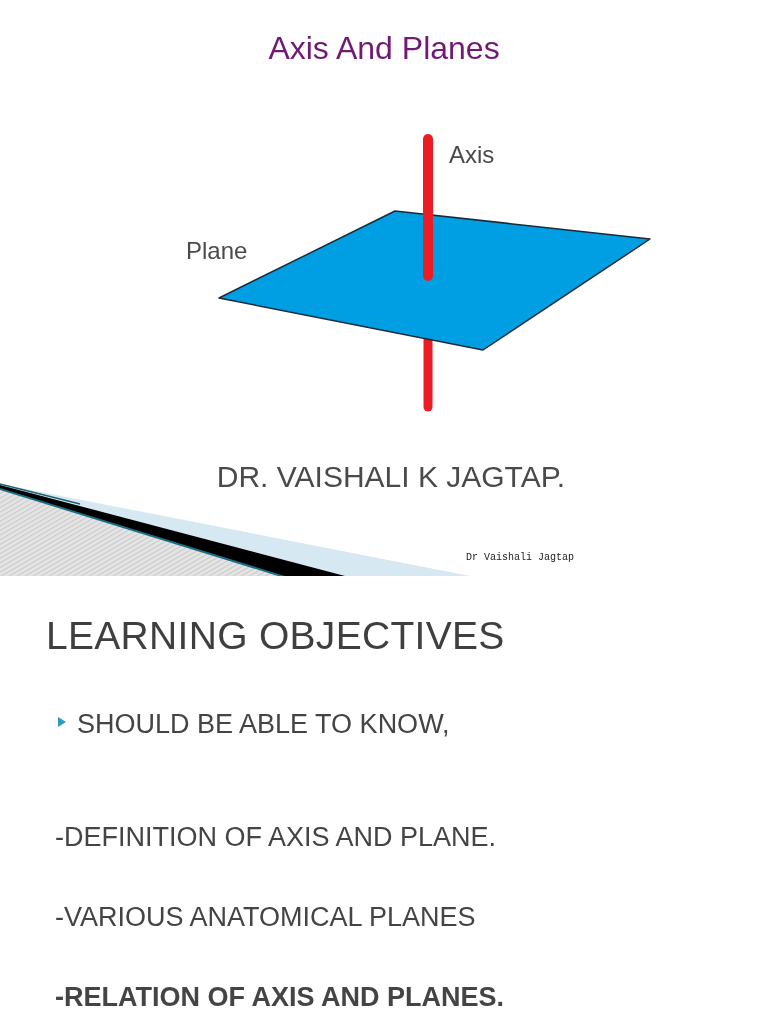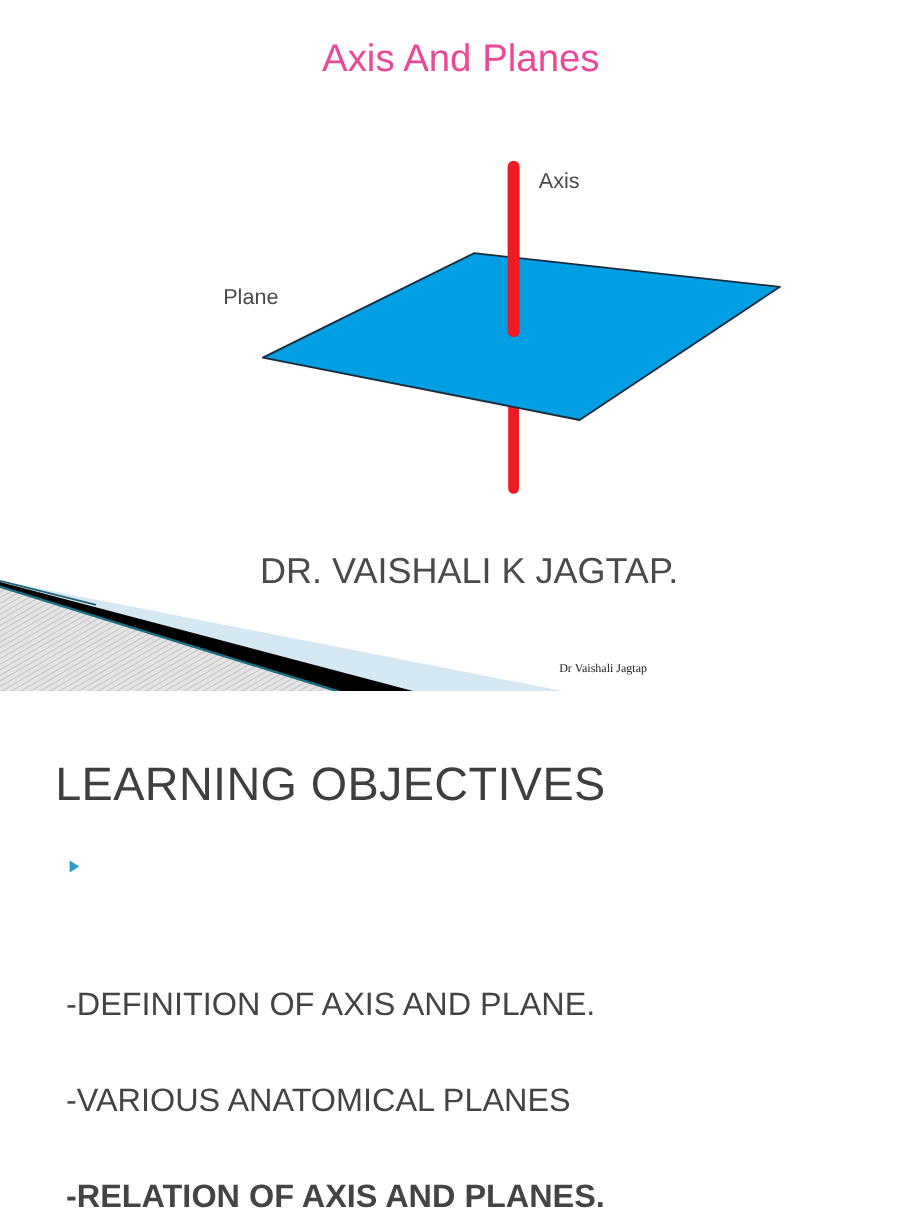--- a/index.html
+++ b/index.html
@@ -8,40 +8,40 @@
       background: #ffffff;
       font-family: "Liberation Sans", sans-serif;
       color: #454545;
     }
     .slide { position: absolute; left: 0; width: 768px; background: #fff; overflow: hidden; }
     #slide1 { top: 0; height: 576px; }
     #slide2 { top: 576px; height: 448px; }
 
     .title1 {
       position: absolute; top: 30px; left: 0; width: 768px; text-align: center;
-      font-size: 32px; color: #ec4899; letter-spacing: 0px;
+      font-size: 32px; color: #701a75; letter-spacing: 0px;
     }
     .diagram { position: absolute; left: 0; top: 0; width: 768px; height: 440px; }
-    .lbl { position: absolute; font-size: 18px; color: #4a4a4a; }
+    .lbl { position: absolute; font-size: 24px; color: #4a4a4a; }
     .lbl-axis { left: 449px; top: 141px; }
     .lbl-plane { left: 186px; top: 237px; }
 
     .author {
       position: absolute; top: 460px; left: 0; width: 768px; text-align: center;
       font-size: 30px; color: #4a4a4a; padding-left: 1px;
     }
     .author span { display: inline-block; margin-left: 12px; }
     .swoosh { position: absolute; left: 0; top: 470px; width: 470px; height: 106px; }
     .footer {
       position: absolute; left: 466px; top: 552px; font-size: 10px; color: #222;
-      font-family: Liberation Serif, serif;
+      font-family: Liberation Mono, monospace;
     }
 
     .title2 {
-      position: absolute; left: 46px; top: 57px; font-size: 39px; color: #3f3f3f;
+      position: absolute; left: 46px; top: 38px; font-size: 39px; color: #3f3f3f;
       letter-spacing: 0.3px;
     }
     .bullet-row { position: absolute; left: 56px; top: 130px; width: 640px; }
     .bullet-icon { position: absolute; left: 2px; top: 11px; width: 0; height: 0;
       border-top: 5px solid transparent; border-bottom: 5px solid transparent;
       border-left: 8px solid #2a9bc5; }
     .bullet-text { margin-left: 21px; font-size: 27px; line-height: 36px; color: #444; }
     .obj { position: absolute; left: 55px; font-size: 27px; color: #444; }
     .obj1 { top: 246px; }
     .obj2 { top: 326px; }
@@ -81,18 +81,19 @@
   </svg>
 
   <div class="footer">Dr Vaishali Jagtap</div>
 </div>
 
 <div id="slide2" class="slide">
   <div class="title2">LEARNING OBJECTIVES</div>
 
   <div class="bullet-row">
     <span class="bullet-icon"></span>
+    <div class="bullet-text">SHOULD BE ABLE TO KNOW,</div>
   </div>
 
   <div class="obj obj2">-VARIOUS ANATOMICAL PLANES</div>
   <div class="obj obj1">-DEFINITION OF AXIS AND PLANE.</div>
   <div class="obj obj3">-RELATION OF AXIS AND PLANES.</div>
 </div>
 
 </body></html>

